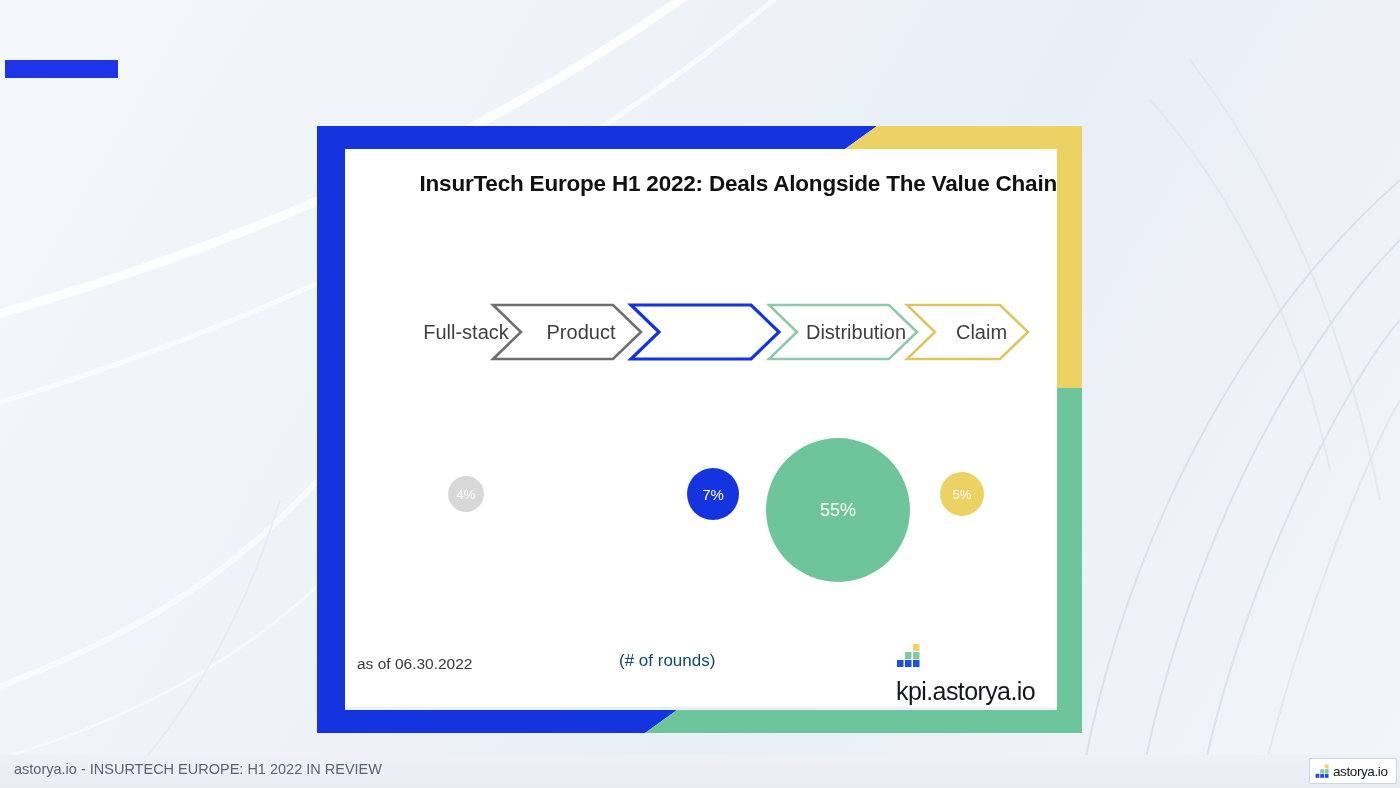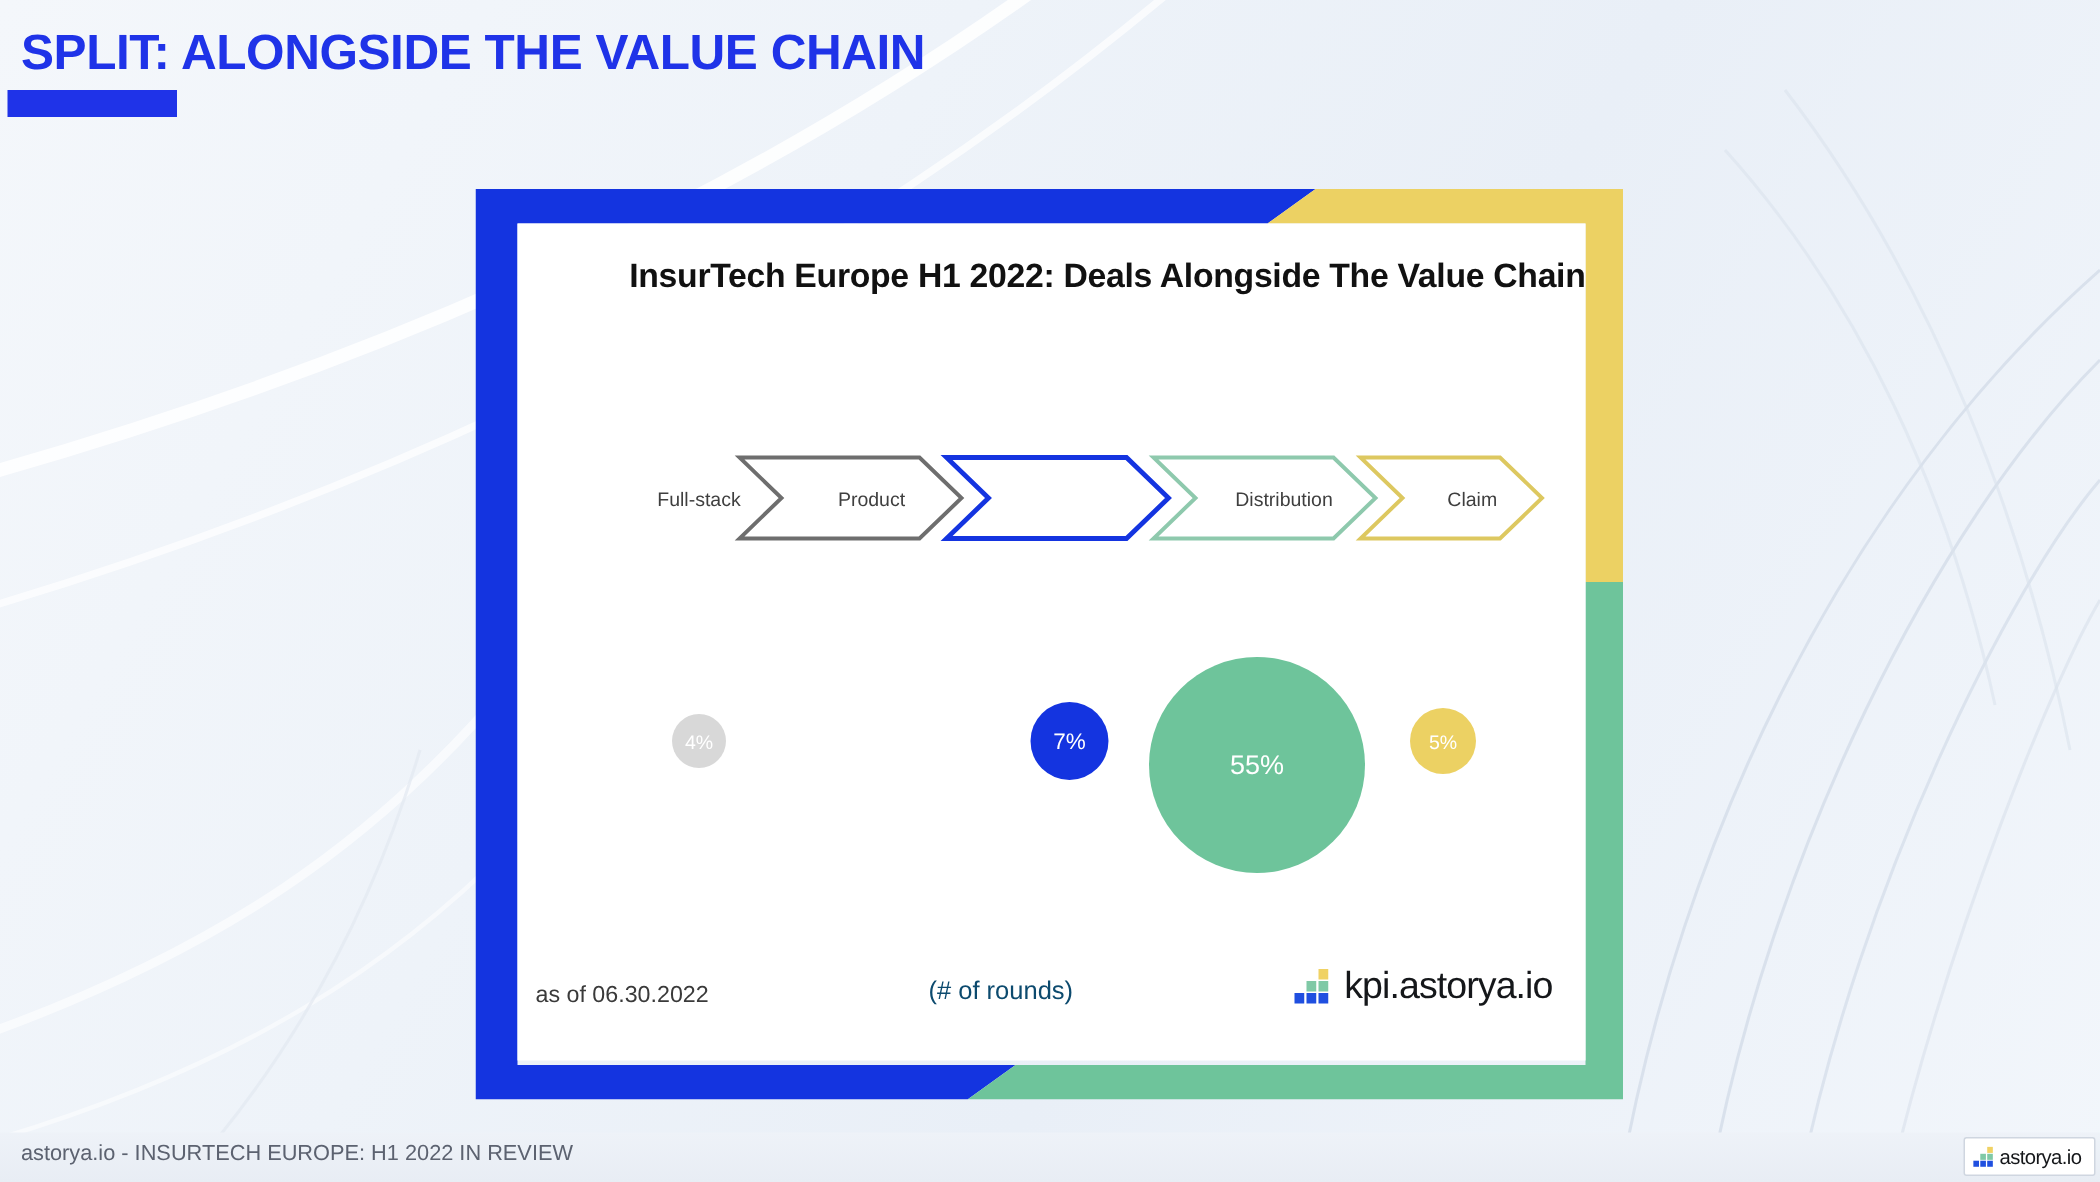--- a/index.html
+++ b/index.html
@@ -48,21 +48,21 @@
     letter-spacing: -0.2px;
   }
 
   
   #chevron-strip {
     position: absolute; left: 0px; top: 150px; width: 712px; height: 66px;
   }
   .stage-label {
     position: absolute; top: 0; height: 66px;
     display: flex; align-items: center; justify-content: center;
-    font-size: 13px; color: #3f3f3f; white-space: nowrap;
+    font-size: 20px; color: #3f3f3f; white-space: nowrap;
     pointer-events: none;
   }
 
   
   #bubble-row { position: absolute; left: 0; top: 245px; width: 712px; height: 200px; }
   .bubble {
     position: absolute;
     border-radius: 50%;
     display: flex; align-items: center; justify-content: center;
     color: #ffffff; font-weight: 400;
@@ -74,21 +74,21 @@
   #asof-text {
     position: absolute; left: 12px; top: 18px;
     font-size: 15.5px; color: #3a3a3a;
   }
   #rounds-note {
     position: absolute; left: 274px; top: 14px;
     font-size: 17px; color: #0c4a6e;
   }
   #kpi-logo {
     position: absolute; right: 22px; top: 6px;
-    display: flex; align-items: center; gap: 8px;
+    display: flex; gap: 8px; flex-direction: column;
   }
   #kpi-logo-text {
     font-size: 25px; color: #15171a; letter-spacing: -0.6px;
   }
   .blocklogo { display: block; }
 
   
   #status-bar {
     position: absolute; left: 0; bottom: 0; width: 1400px; height: 33px;
     background: linear-gradient(180deg, #eef2f8 0%, #e8edf4 100%);
@@ -131,21 +131,20 @@
       <path d="M 1200 788 C 1240 590 1340 390 1400 320" stroke="#d3dce8" stroke-width="2" opacity="0.7"></path>
       <path d="M 1260 788 C 1300 620 1370 450 1400 400" stroke="#dbe3ed" stroke-width="2" opacity="0.7"></path>
       <path d="M 1150 100 C 1240 200 1300 330 1330 470" stroke="#dbe3ed" stroke-width="2" opacity="0.6"></path>
       <path d="M 1190 60 C 1290 190 1350 350 1380 500" stroke="#dbe3ed" stroke-width="2" opacity="0.6"></path>
       <path d="M -40 700 C 140 640 260 560 360 430" stroke="#ffffff" stroke-width="6" opacity="0.6"></path>
       <path d="M -40 770 C 150 720 280 640 380 520" stroke="#ffffff" stroke-width="3" opacity="0.5"></path>
       <path d="M 120 788 C 200 700 250 600 280 500" stroke="#e2e8f1" stroke-width="2" opacity="0.7"></path>
     </g>
   </svg>
 
-  <div id="slide-title">SPLIT: ALONGSIDE THE VALUE CHAIN</div>
   <div id="title-underline"></div>
 
   <div id="card-frame">
 
     <svg id="frame-svg" viewBox="0 0 765 607" preserveAspectRatio="none">
 
       <path d="M 0 0 L 560 0 L 528 23 L 28 23 L 28 584 L 360 584 L 328 607 L 0 607 Z" fill="#1434e0"></path>
 
       <path d="M 560 0 L 765 0 L 765 262 L 740 262 L 740 23 L 528 23 Z" fill="#ecd163"></path>
 

